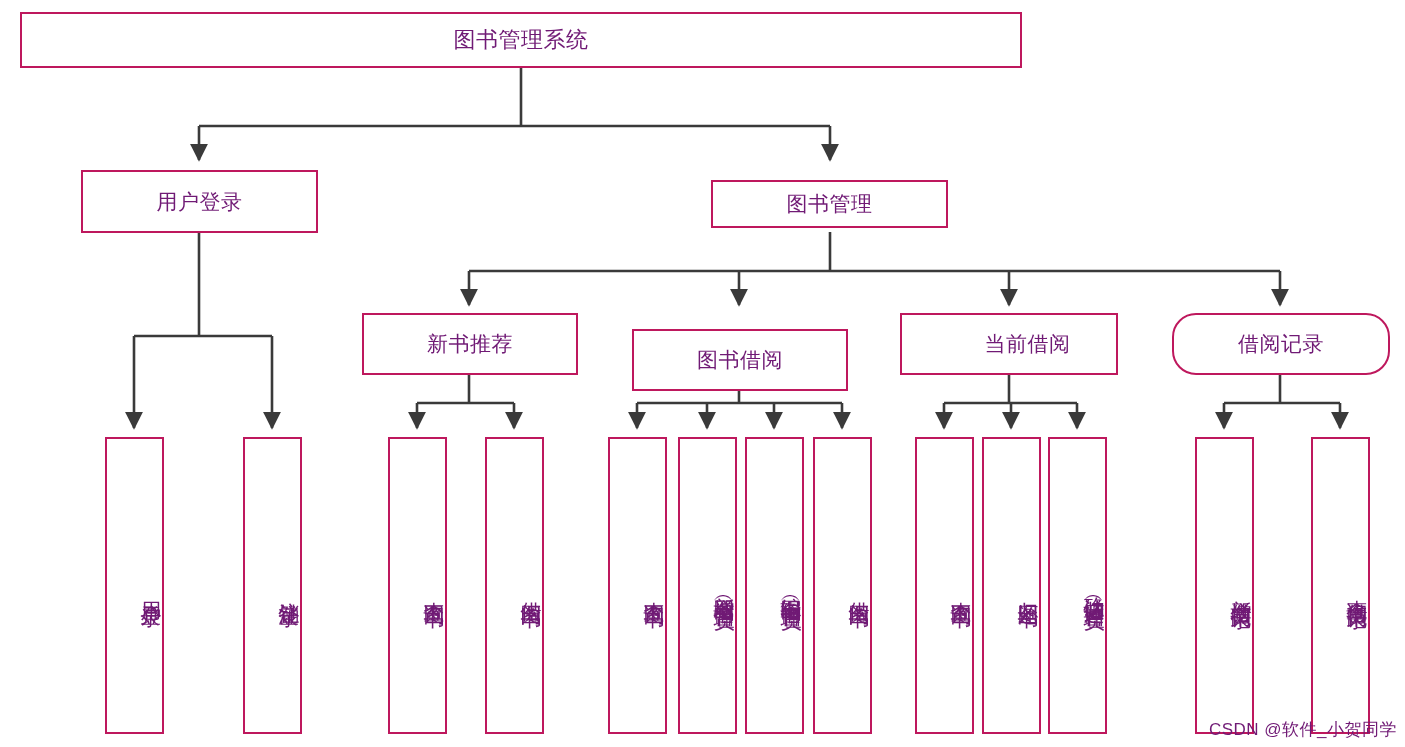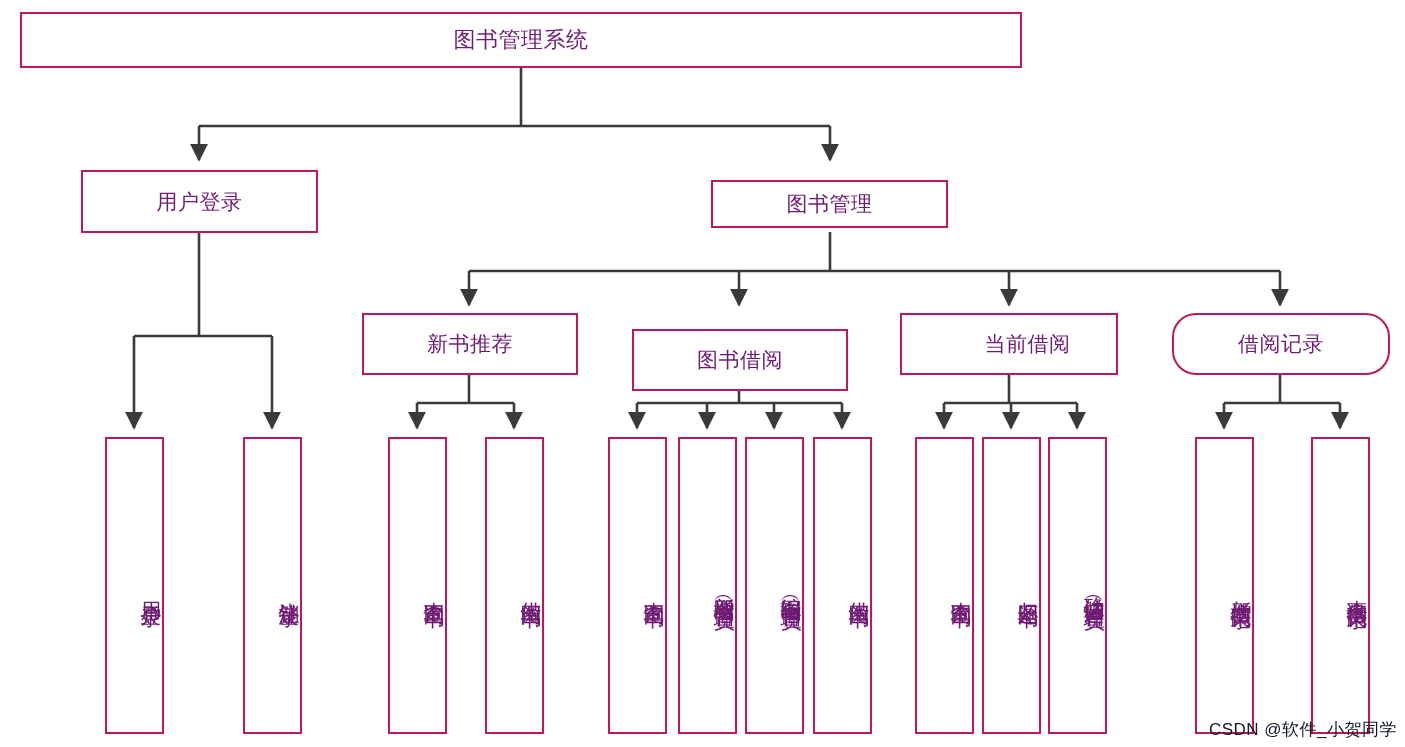--- a/index.html
+++ b/index.html
@@ -58,21 +58,21 @@
     writing-mode: vertical-rl;
     text-orientation: upright;
     display: block;
     line-height: 1.0;
   }
   .watermark {
     position: absolute;
     right: 8px;
     bottom: 6px;
     font-size: 17px;
-    color: #0f172a;
+    color: #701a75;
     letter-spacing: 0.5px;
     white-space: nowrap;
   }
 </style>
 </head>
 <body>
 
 <div id="canvas">
 
   <svg id="wires" viewBox="0 0 1405 747">

